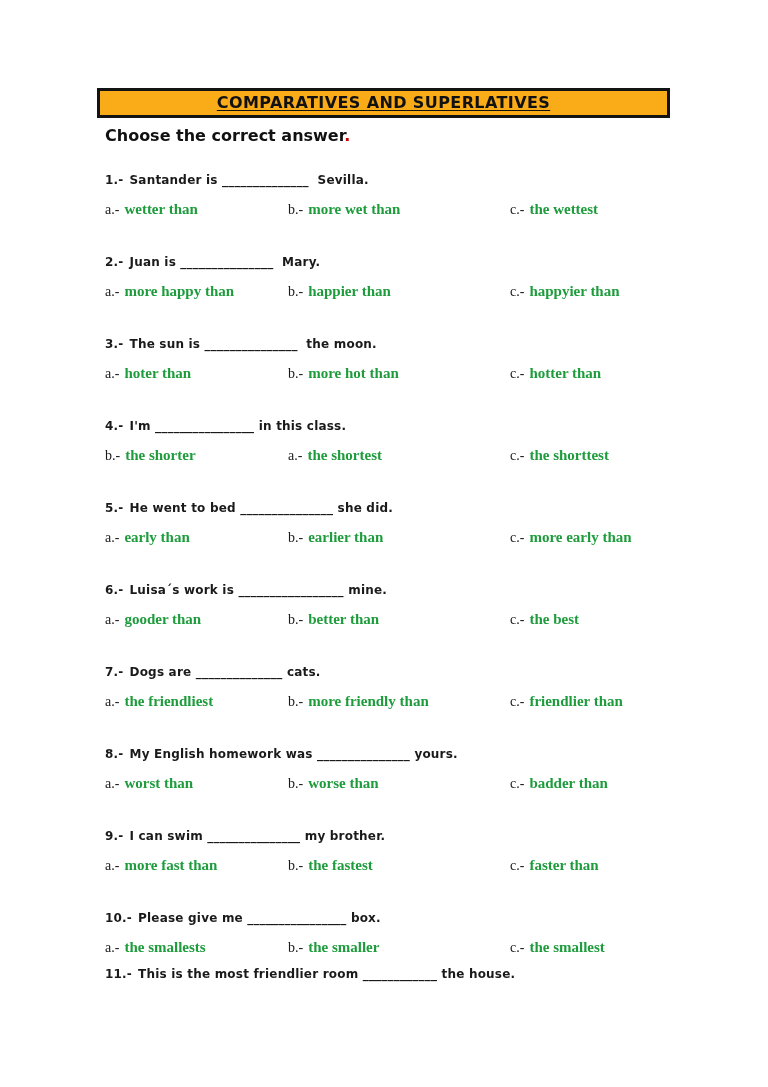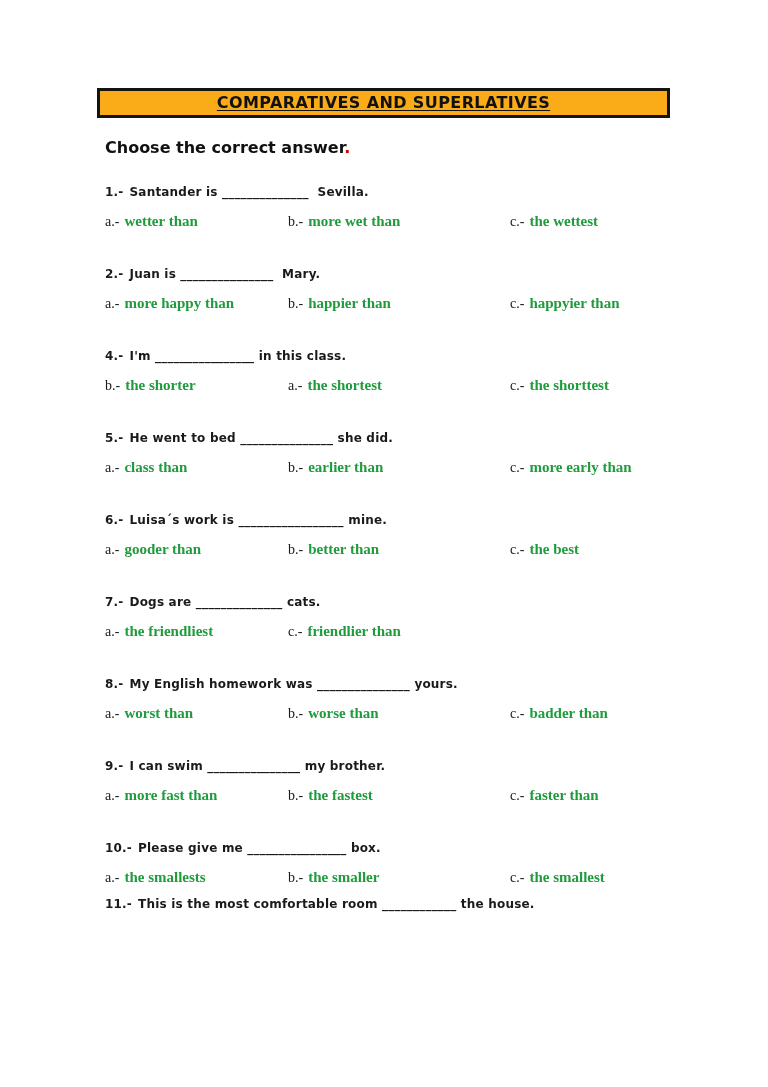--- a/index.html
+++ b/index.html
@@ -27,21 +27,21 @@
   }
   .title-text {
     font-weight: bold;
     font-size: 16px;
     letter-spacing: 0.4px;
     text-decoration: underline;
     text-underline-offset: 2px;
     color: #111111;
   }
   .instruction {
-    margin-top: 20px;
+    margin-top: 8px;
     font-size: 16px;
     font-weight: bold;
     color: #111111;
   }
   .instruction .period { color: #CC0000; }
   .questions { margin-top: 25px; }
   .q-block { margin-bottom: 32px; }
   .q-block:last-child { margin-top: -26px; margin-bottom: 0; }
   .q-line {
     font-size: 12px;
@@ -98,52 +98,61 @@
 
       <div class="q-block">
         <div class="q-line"><span class="q-num">2.-</span><span>Juan is _______________  Mary.</span></div>
         <div class="opts">
           <div class="opt"><span class="opt-label">a.-</span><span class="opt-text">more happy than</span></div>
           <div class="opt"><span class="opt-label">b.-</span><span class="opt-text">happier than</span></div>
           <div class="opt"><span class="opt-label">c.-</span><span class="opt-text">happyier than</span></div>
         </div>
       </div>
 
+      <div class="q-block">
+        <div class="q-line"><span class="q-num">3.-</span><span>The sun is _______________  the moon.</span></div>
+        <div class="opts">
+          <div class="opt"><span class="opt-label">a.-</span><span class="opt-text">hoter than</span></div>
+          <div class="opt"><span class="opt-label">b.-</span><span class="opt-text">more hot than</span></div>
+          <div class="opt"><span class="opt-label">c.-</span><span class="opt-text">hotter than</span></div>
+        </div>
+      </div>
 
       <div class="q-block">
         <div class="q-line"><span class="q-num">4.-</span><span>I'm ________________ in this class.</span></div>
         <div class="opts">
           <div class="opt"><span class="opt-label">b.-</span><span class="opt-text">the shorter</span></div>
           <div class="opt"><span class="opt-label">a.-</span><span class="opt-text">the shortest</span></div>
           <div class="opt"><span class="opt-label">c.-</span><span class="opt-text">the shorttest</span></div>
         </div>
       </div>
 
       <div class="q-block">
         <div class="q-line"><span class="q-num">5.-</span><span>He went to bed _______________ she did.</span></div>
         <div class="opts">
-          <div class="opt"><span class="opt-label">a.-</span><span class="opt-text">class than</span></div>
+          <div class="opt"><span class="opt-label">a.-</span><span class="opt-text">early than</span></div>
           <div class="opt"><span class="opt-label">b.-</span><span class="opt-text">earlier than</span></div>
           <div class="opt"><span class="opt-label">c.-</span><span class="opt-text">more early than</span></div>
         </div>
       </div>
 
       <div class="q-block">
         <div class="q-line"><span class="q-num">6.-</span><span>Luisa´s work is _________________ mine.</span></div>
         <div class="opts">
           <div class="opt"><span class="opt-label">a.-</span><span class="opt-text">gooder than</span></div>
           <div class="opt"><span class="opt-label">b.-</span><span class="opt-text">better than</span></div>
           <div class="opt"><span class="opt-label">c.-</span><span class="opt-text">the best</span></div>
         </div>
       </div>
 
       <div class="q-block">
         <div class="q-line"><span class="q-num">7.-</span><span>Dogs are ______________ cats.</span></div>
         <div class="opts">
           <div class="opt"><span class="opt-label">a.-</span><span class="opt-text">the friendliest</span></div>
+          <div class="opt"><span class="opt-label">b.-</span><span class="opt-text">more friendly than</span></div>
           <div class="opt"><span class="opt-label">c.-</span><span class="opt-text">friendlier than</span></div>
         </div>
       </div>
 
       <div class="q-block">
         <div class="q-line"><span class="q-num">8.-</span><span>My English homework was _______________ yours.</span></div>
         <div class="opts">
           <div class="opt"><span class="opt-label">a.-</span><span class="opt-text">worst than</span></div>
           <div class="opt"><span class="opt-label">b.-</span><span class="opt-text">worse than</span></div>
           <div class="opt"><span class="opt-label">c.-</span><span class="opt-text">badder than</span></div>
@@ -162,18 +171,18 @@
       <div class="q-block">
         <div class="q-line"><span class="q-num">10.-</span><span>Please give me ________________ box.</span></div>
         <div class="opts">
           <div class="opt"><span class="opt-label">a.-</span><span class="opt-text">the smallests</span></div>
           <div class="opt"><span class="opt-label">b.-</span><span class="opt-text">the smaller</span></div>
           <div class="opt"><span class="opt-label">c.-</span><span class="opt-text">the smallest</span></div>
         </div>
       </div>
 
       <div class="q-block">
-        <div class="q-line"><span class="q-num">11.-</span><span>This is the most comfortable room ____________ the house.</span></div>
+        <div class="q-line"><span class="q-num">11.-</span><span>This is the most friendlier room ____________ the house.</span></div>
       </div>
 
     </div>
   </div>
 </div>
 
 </body></html>

